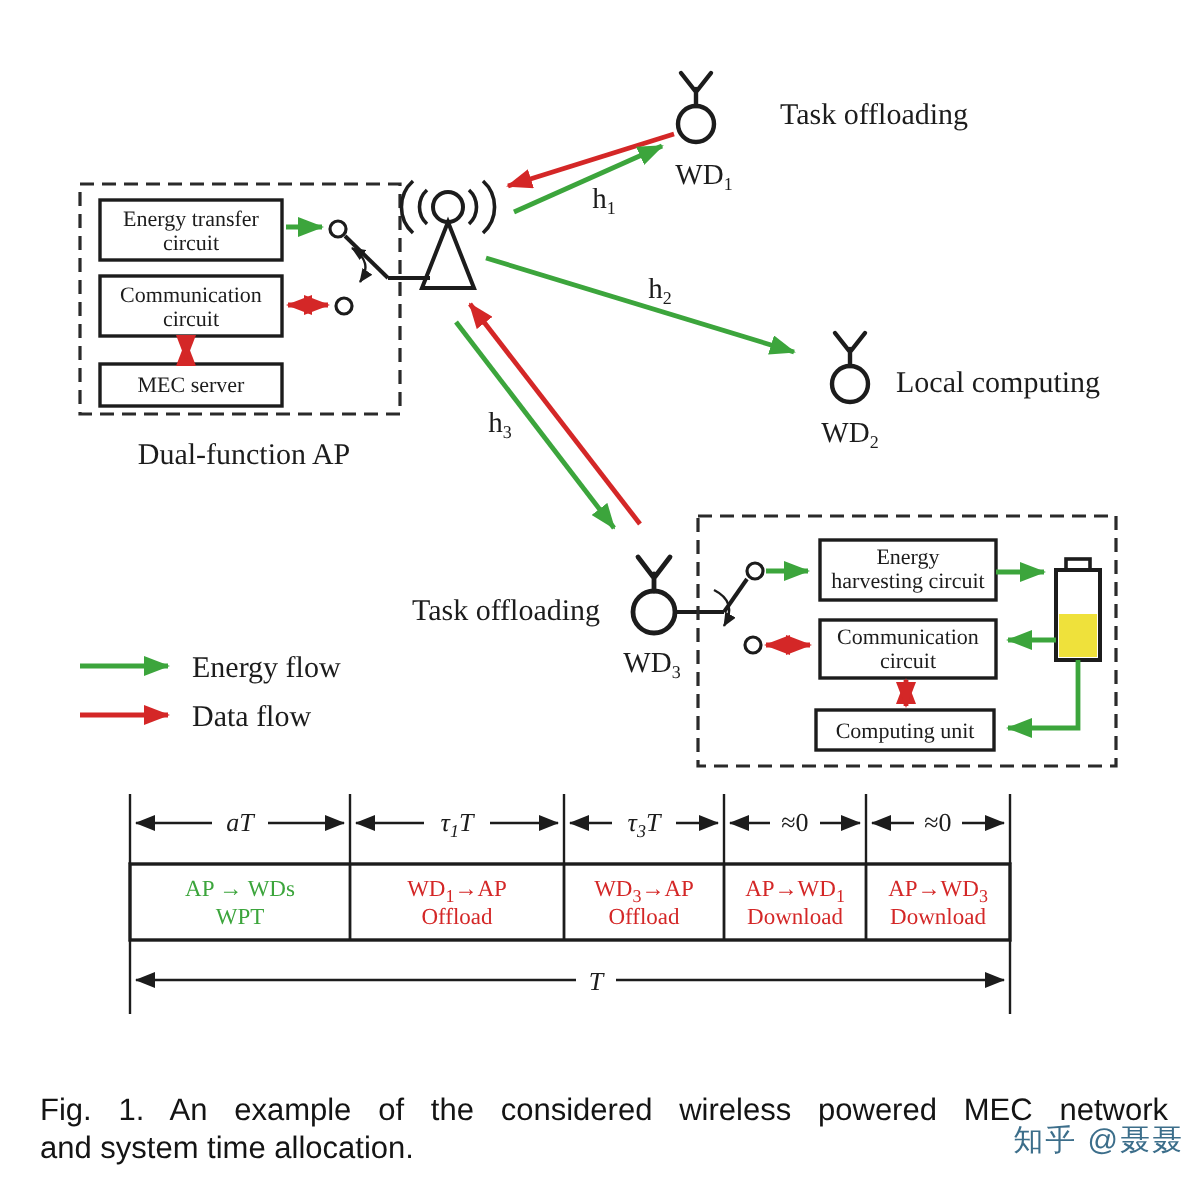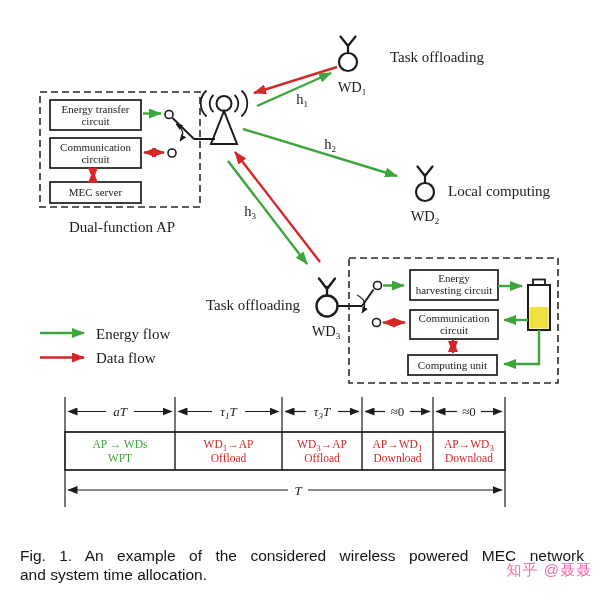--- a/index.html
+++ b/index.html
@@ -18,21 +18,21 @@
   .chan{font-size:14.5px;text-anchor:middle;}
   .sub{font-size:9px;}
   .it{font-style:italic;}
   .durlbl{font-size:13px;text-anchor:middle;}
   .cellgrn{font-size:11.5px;text-anchor:middle;fill:#3ca53c;}
   .cellred{font-size:11.5px;text-anchor:middle;fill:#d42727;}
   .caption{position:absolute;left:20px;right:16px;top:546px;
            font-family:"Liberation Sans",sans-serif;font-size:15.5px;color:#141414;line-height:1.25;}
   .cap-line1{text-align:justify;text-align-last:justify;}
   .watermark{position:absolute;top:561px;right:8px;z-index:5;
-             font-family:"Liberation Sans",sans-serif;font-size:15px;color:#ec4899;opacity:.8;letter-spacing:1px;}
+             font-family:"Liberation Sans",sans-serif;font-size:15px;color:#0c4a6e;opacity:.8;letter-spacing:1px;}
 </style>
 </head>
 <body>
 
 <div id="page">
 <svg width="600" height="540" viewBox="0 0 600 540">
   <defs>
     <marker id="arrG" markerUnits="userSpaceOnUse" markerWidth="13" markerHeight="10" refX="12" refY="5" orient="auto-start-reverse">
       <path d="M0,0 L13,5 L0,10 Z" fill="#3ca53c"></path>
     </marker>

